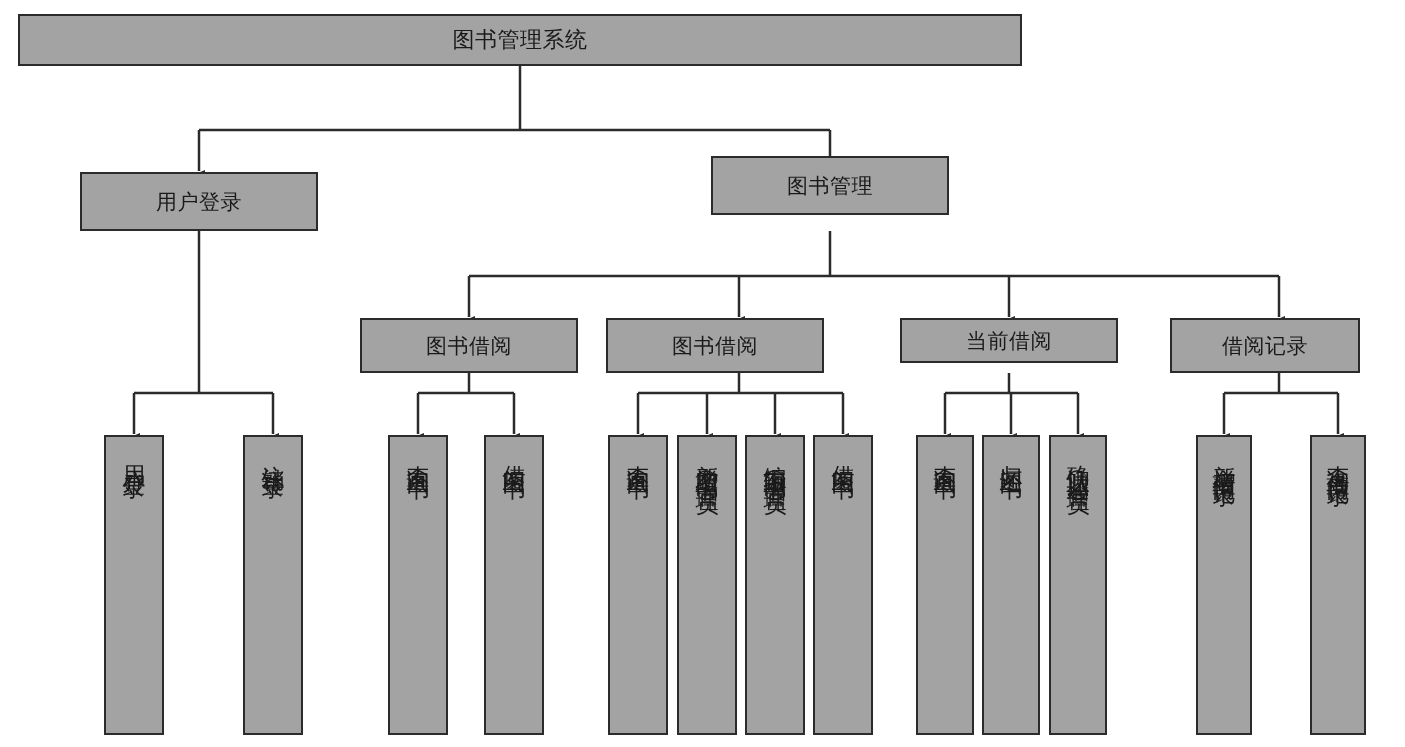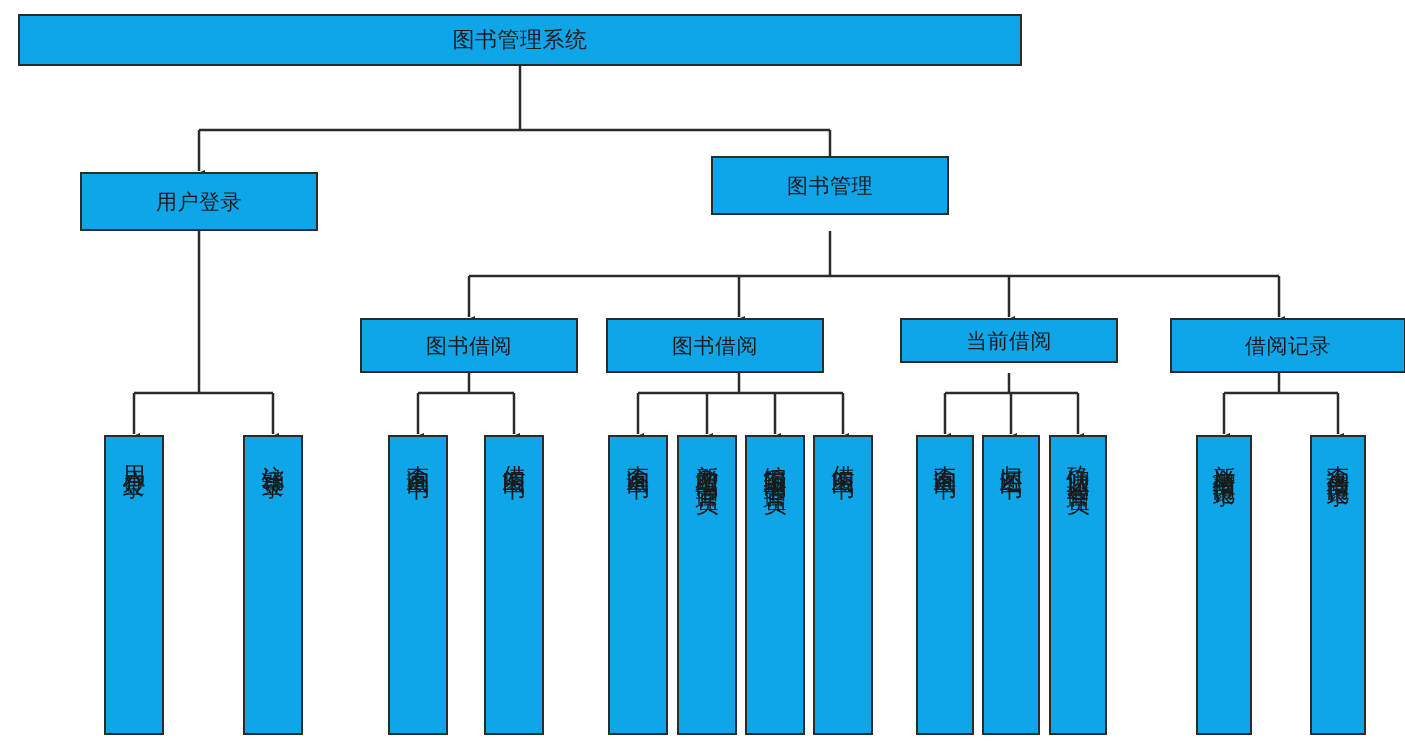--- a/index.html
+++ b/index.html
@@ -21,21 +21,21 @@
     position: absolute;
     left: 0;
     top: 0;
     width: 1405px;
     height: 747px;
     pointer-events: none;
   }
   .node {
     position: absolute;
     box-sizing: border-box;
-    background: #0ea5e9;
+    background: #a3a3a3;
     border: 2px solid #2b2b2b;
     display: flex;
     align-items: center;
     justify-content: center;
     color: #1a1a1a;
   }
   .node-label {
     display: block;
     text-align: center;
     line-height: 1.12;
@@ -130,21 +130,21 @@
       </div>
       <div class="node horizontal" style="left: 360px; top: 318px; width: 218px; height: 55px;">
         <span class="node-label">图书借阅</span>
       </div>
       <div class="node horizontal" style="left: 606px; top: 318px; width: 218px; height: 55px;">
         <span class="node-label">图书借阅</span>
       </div>
       <div class="node horizontal" style="left: 900px; top: 318px; width: 218px; height: 45px;">
         <span class="node-label">当前借阅</span>
       </div>
-      <div class="node horizontal" style="left: 1170px; top: 318px; width: 236px; height: 55px;">
+      <div class="node horizontal" style="left: 1170px; top: 318px; width: 190px; height: 55px;">
         <span class="node-label">借阅记录</span>
       </div>
       <div class="node vertical" style="left: 104px; top: 435px; width: 60px; height: 300px;">
         <span class="node-label">用户登录</span>
       </div>
       <div class="node vertical" style="left: 243px; top: 435px; width: 60px; height: 300px;">
         <span class="node-label">注销登录</span>
       </div>
       <div class="node vertical" style="left: 388px; top: 435px; width: 60px; height: 300px;">
         <span class="node-label">查询图书</span>

